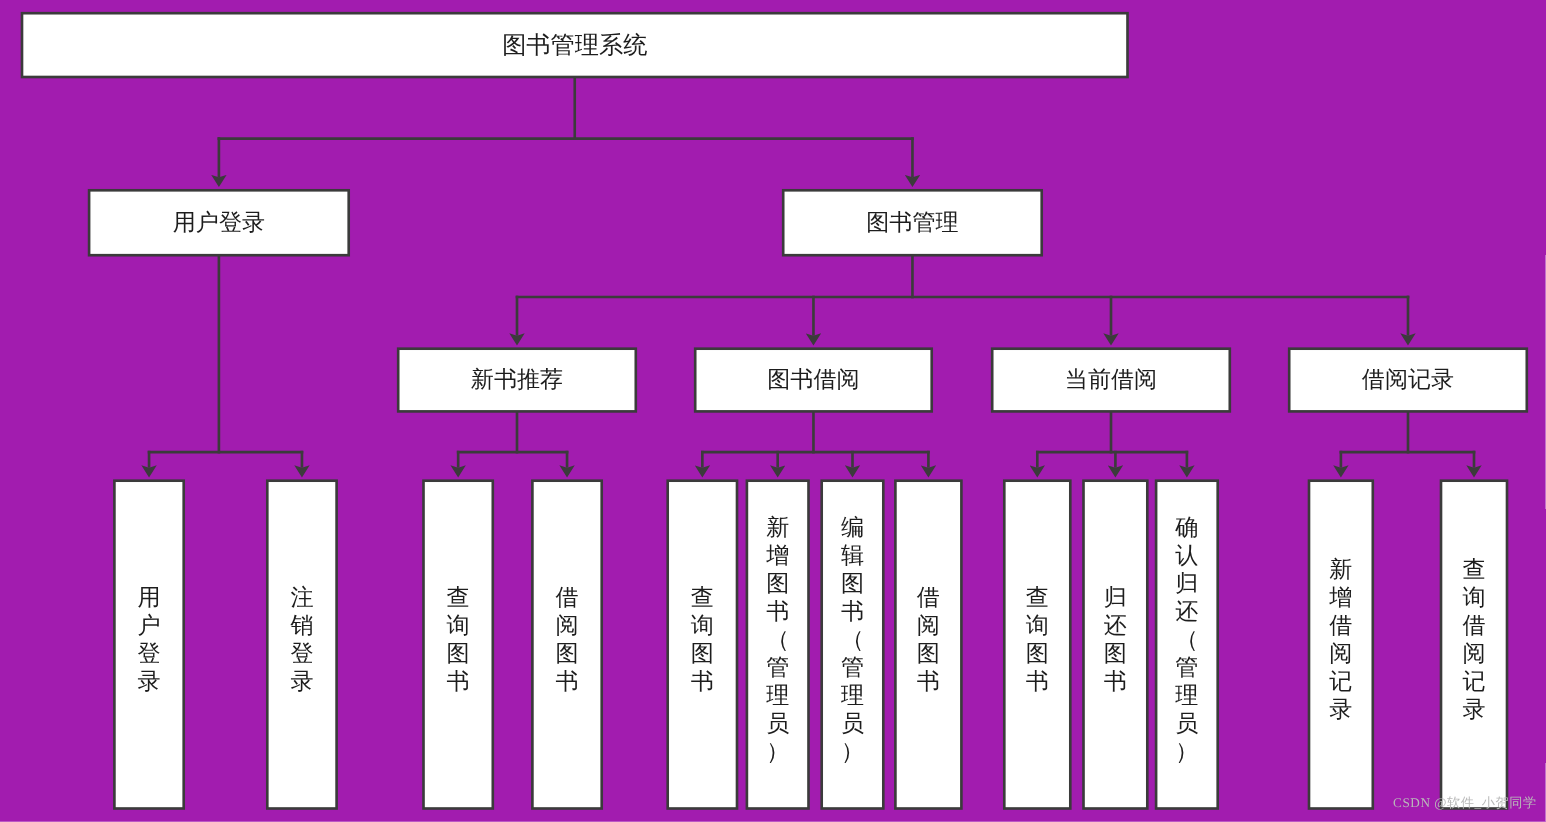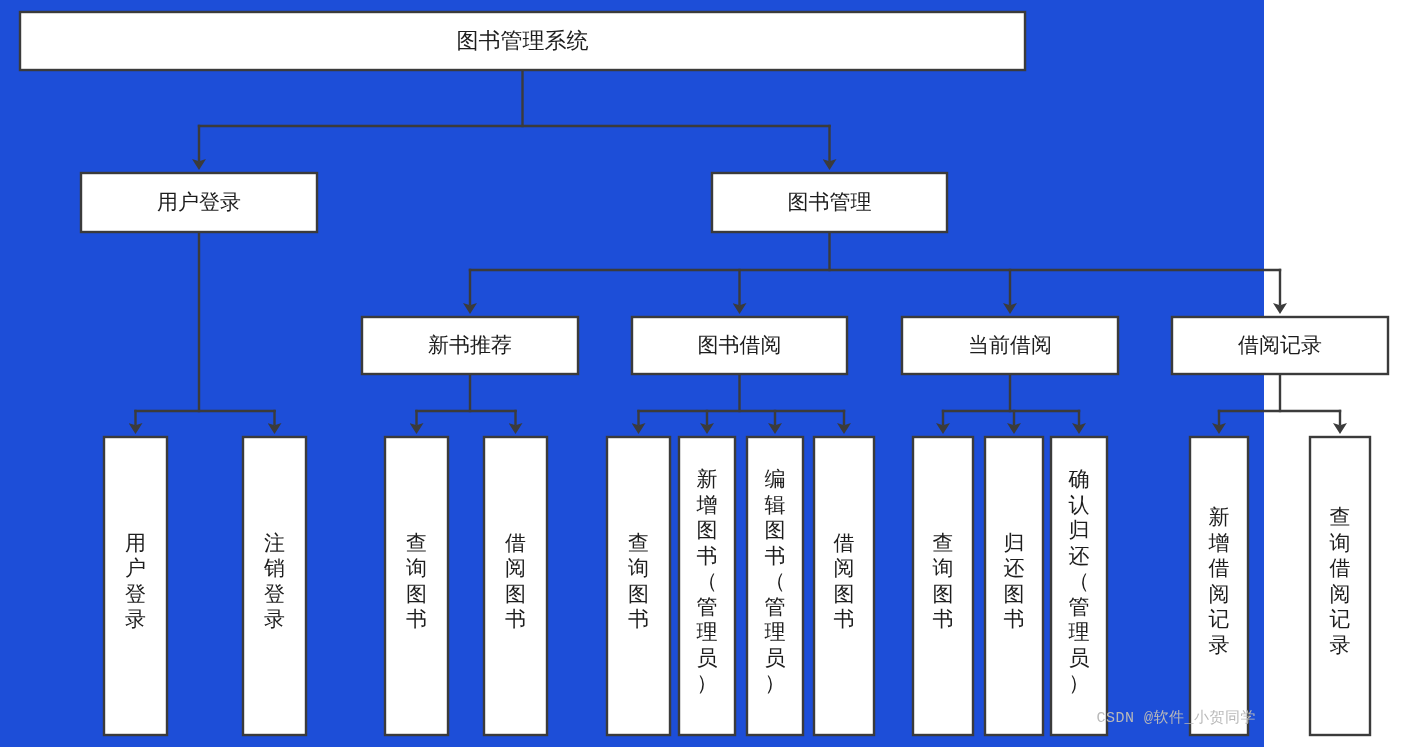--- a/index.html
+++ b/index.html
@@ -1,38 +1,38 @@
 <!DOCTYPE html>
 <html><head>
 <meta charset="utf-8">
 <style>
   html,body{margin:0;padding:0;background:#ffffff;}
   body{
     font-family:"Liberation Sans","DejaVu Sans",sans-serif;
     width:1405px;height:747px;overflow:hidden;
   }
-  #diagram-root{position:relative;width:1264px;height:747px;background:#1d4ed8;}
+  #diagram-root{position:relative;width:1405px;height:747px;background:#a21caf;}
   svg#tree{position:absolute;left:0;top:0;width:1405px;height:747px;display:block;}
   .node-rect{fill:#ffffff;stroke:#3b3b3b;stroke-width:2.4;}
   .conn{stroke:#3b3b3b;stroke-width:2.4;fill:none;stroke-linecap:square;}
   .arrow-head{fill:#3b3b3b;stroke:none;}
   .node-label{
     font-family:"Liberation Sans","DejaVu Sans",sans-serif;
     fill:#1d1d1d;font-size:21px;text-anchor:middle;
     dominant-baseline:middle;
   }
   .node-label.lvl1{font-size:22px;}
   .vert-label{
     font-family:"Liberation Sans","DejaVu Sans",sans-serif;
     fill:#1d1d1d;font-size:21px;text-anchor:middle;
   }
   .watermark{
-    position:absolute;right:8px;bottom:20px;
-    font-family:Liberation Mono, monospace;
-    font-size:15px;color:#b9b9b9;white-space:nowrap;
+    position:absolute;right:8px;bottom:8px;
+    font-family:Liberation Serif, serif;
+    font-size:12px;color:#b9b9b9;white-space:nowrap;
     letter-spacing:.5px;pointer-events:none;
   }
 </style>
 </head>
 <body>
 
 <div id="diagram-root">
   <svg id="tree" viewBox="0 0 1405 747">
     <defs>
       <marker id="arrowTri" markerWidth="12" markerHeight="14" refX="1" refY="7" orient="auto" markerUnits="userSpaceOnUse">

